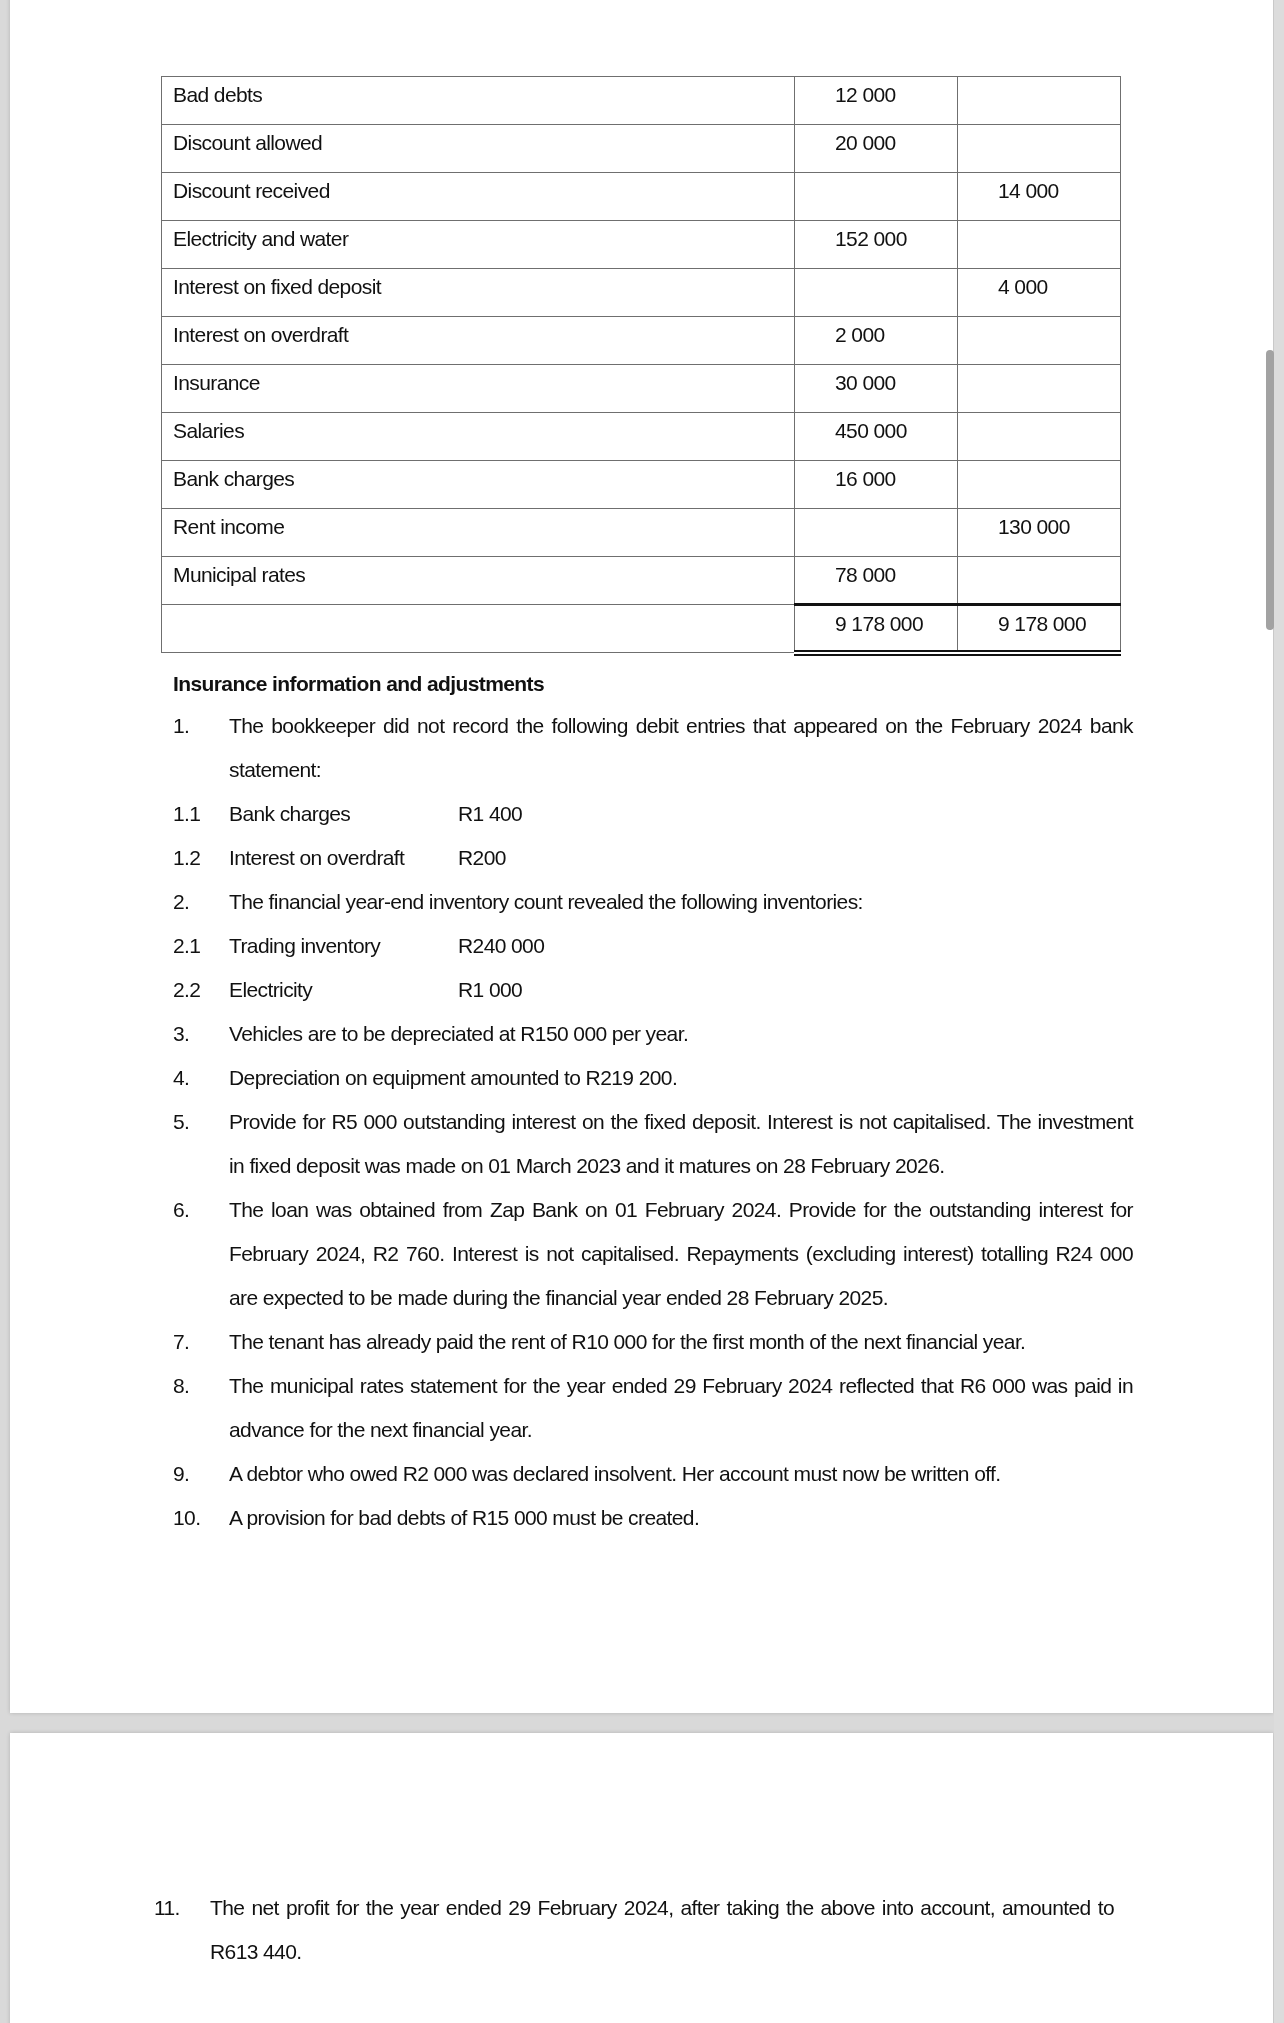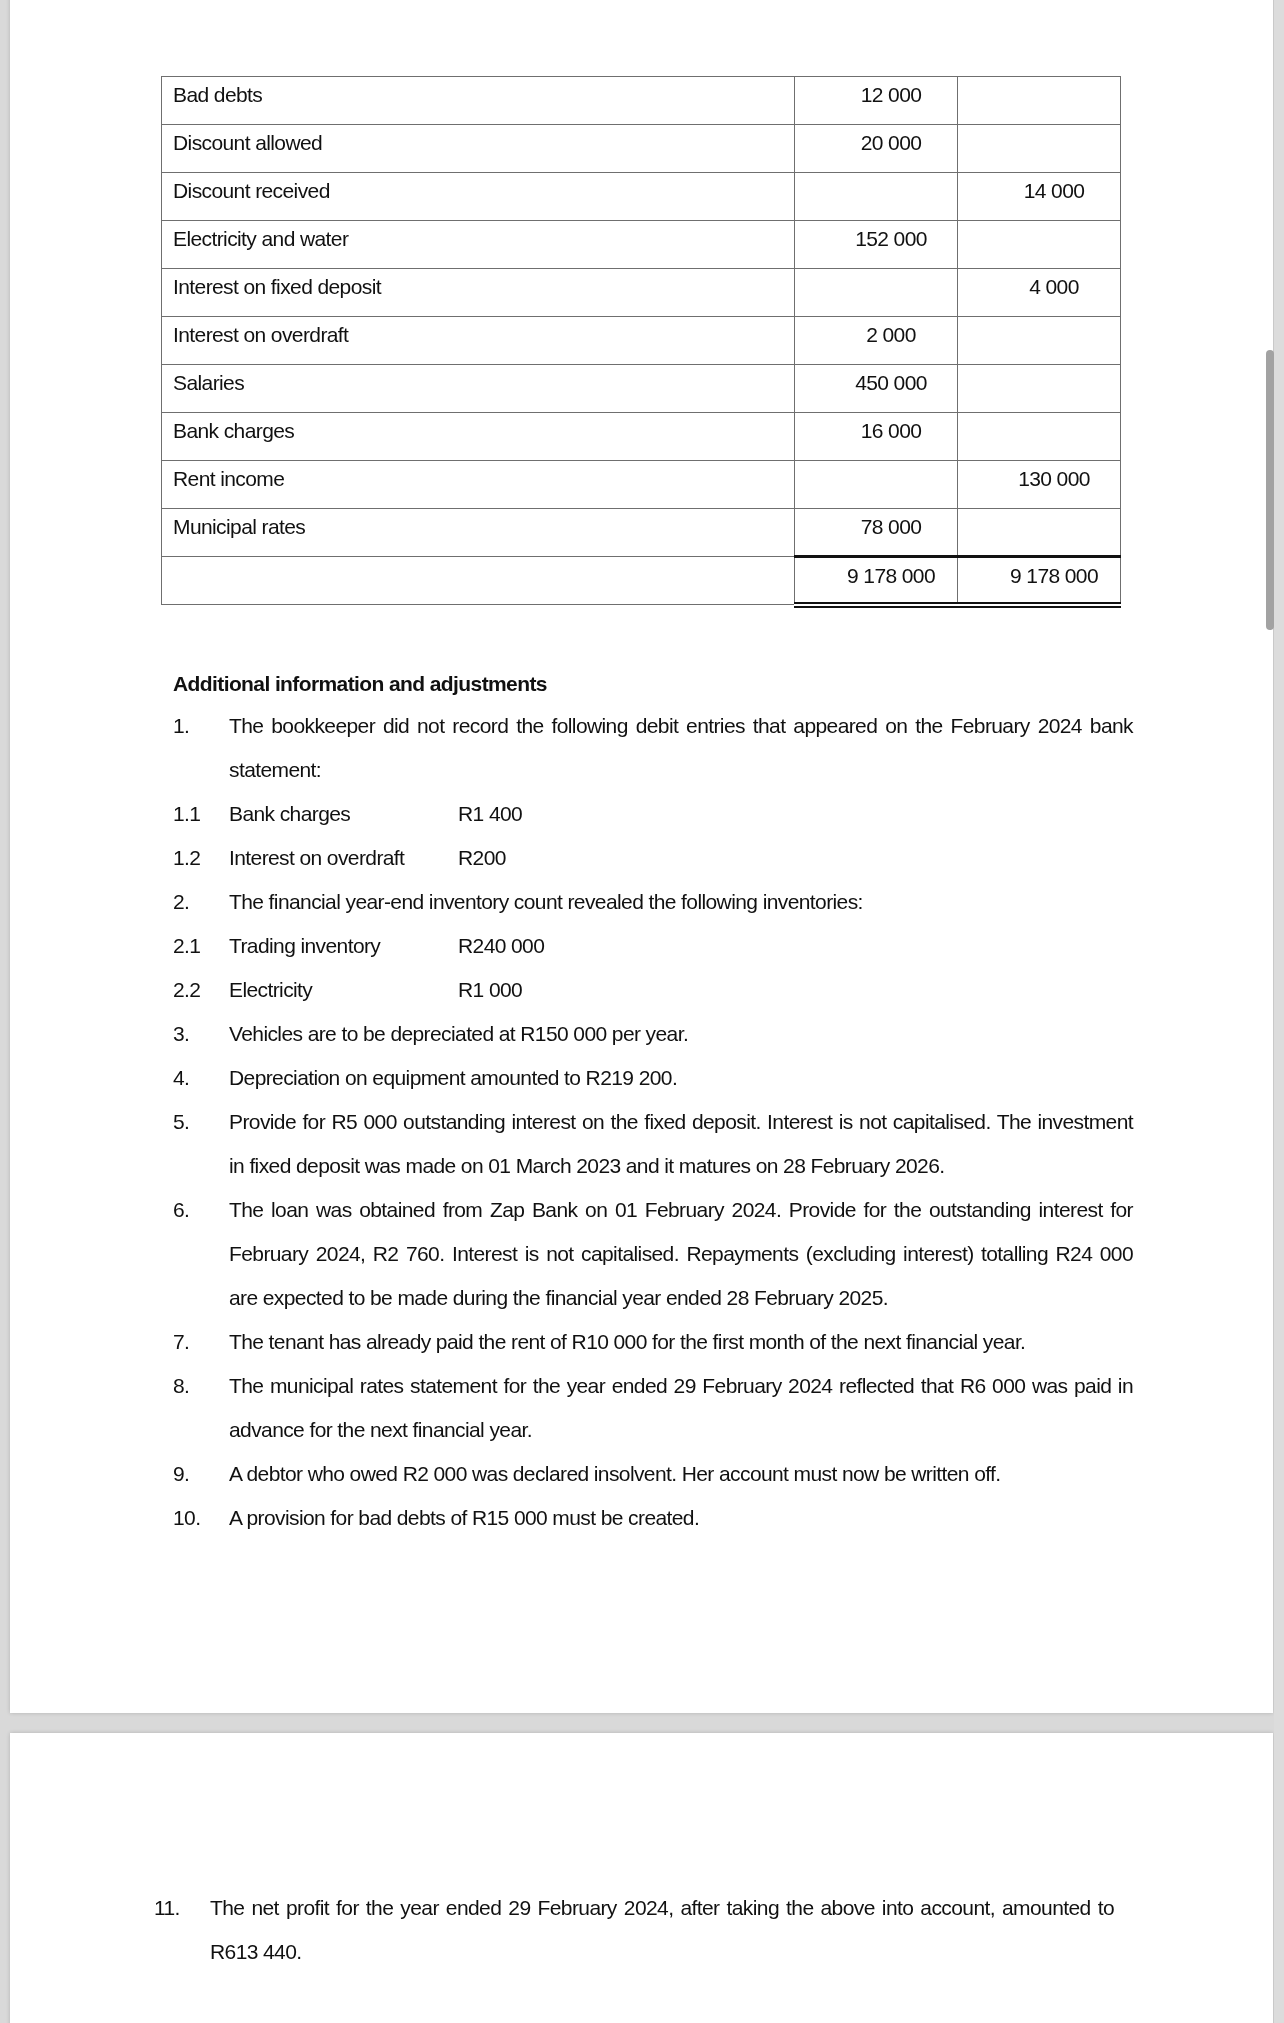--- a/index.html
+++ b/index.html
@@ -33,21 +33,21 @@
   }
   .tb td {
     border: 1.5px solid #6f6f6f;
     height: 48px;
     padding: 0 10px;
     vertical-align: top;
     padding-top: 6px;
     box-sizing: border-box;
   }
   .tb td.label { width: 633px; text-align: left; padding-left: 11px; }
-  .tb td.num { width: 163px; text-align: center; padding-left: 40px; }
+  .tb td.num { width: 163px; text-align: left; padding-left: 40px; }
   .tb tr.total td.num {
     border-top: 3px solid #111;
     border-bottom: 6px double #111;
     height: 48px;
   }
   .tb tr.total td.label { border-bottom: 1.5px solid #6f6f6f; }
 
   
   .info {
     position: absolute;
@@ -130,20 +130,25 @@
         <td class="label">Interest on fixed deposit</td>
         <td class="num"></td>
         <td class="num">4 000</td>
       </tr>
       <tr>
         <td class="label">Interest on overdraft</td>
         <td class="num">2 000</td>
         <td class="num"></td>
       </tr>
       <tr>
+        <td class="label">Insurance</td>
+        <td class="num">30 000</td>
+        <td class="num"></td>
+      </tr>
+      <tr>
         <td class="label">Salaries</td>
         <td class="num">450 000</td>
         <td class="num"></td>
       </tr>
       <tr>
         <td class="label">Bank charges</td>
         <td class="num">16 000</td>
         <td class="num"></td>
       </tr>
       <tr>
@@ -158,21 +163,21 @@
       </tr>
       <tr class="total">
         <td class="label"></td>
         <td class="num">9 178 000</td>
         <td class="num">9 178 000</td>
       </tr>
     </tbody>
   </table>
 
   <div class="info">
-    <h2>Additional information and adjustments</h2>
+    <h2>Insurance information and adjustments</h2>
 
     <div class="row">
       <span class="n">1.</span>
       <span class="t">The bookkeeper did not record the following debit entries that appeared on the February 2024 bank statement:</span>
     </div>
     <div class="row">
       <span class="n">1.1</span>
       <span class="sublabel">Bank charges</span>
       <span class="subval">R1 400</span>
     </div>

